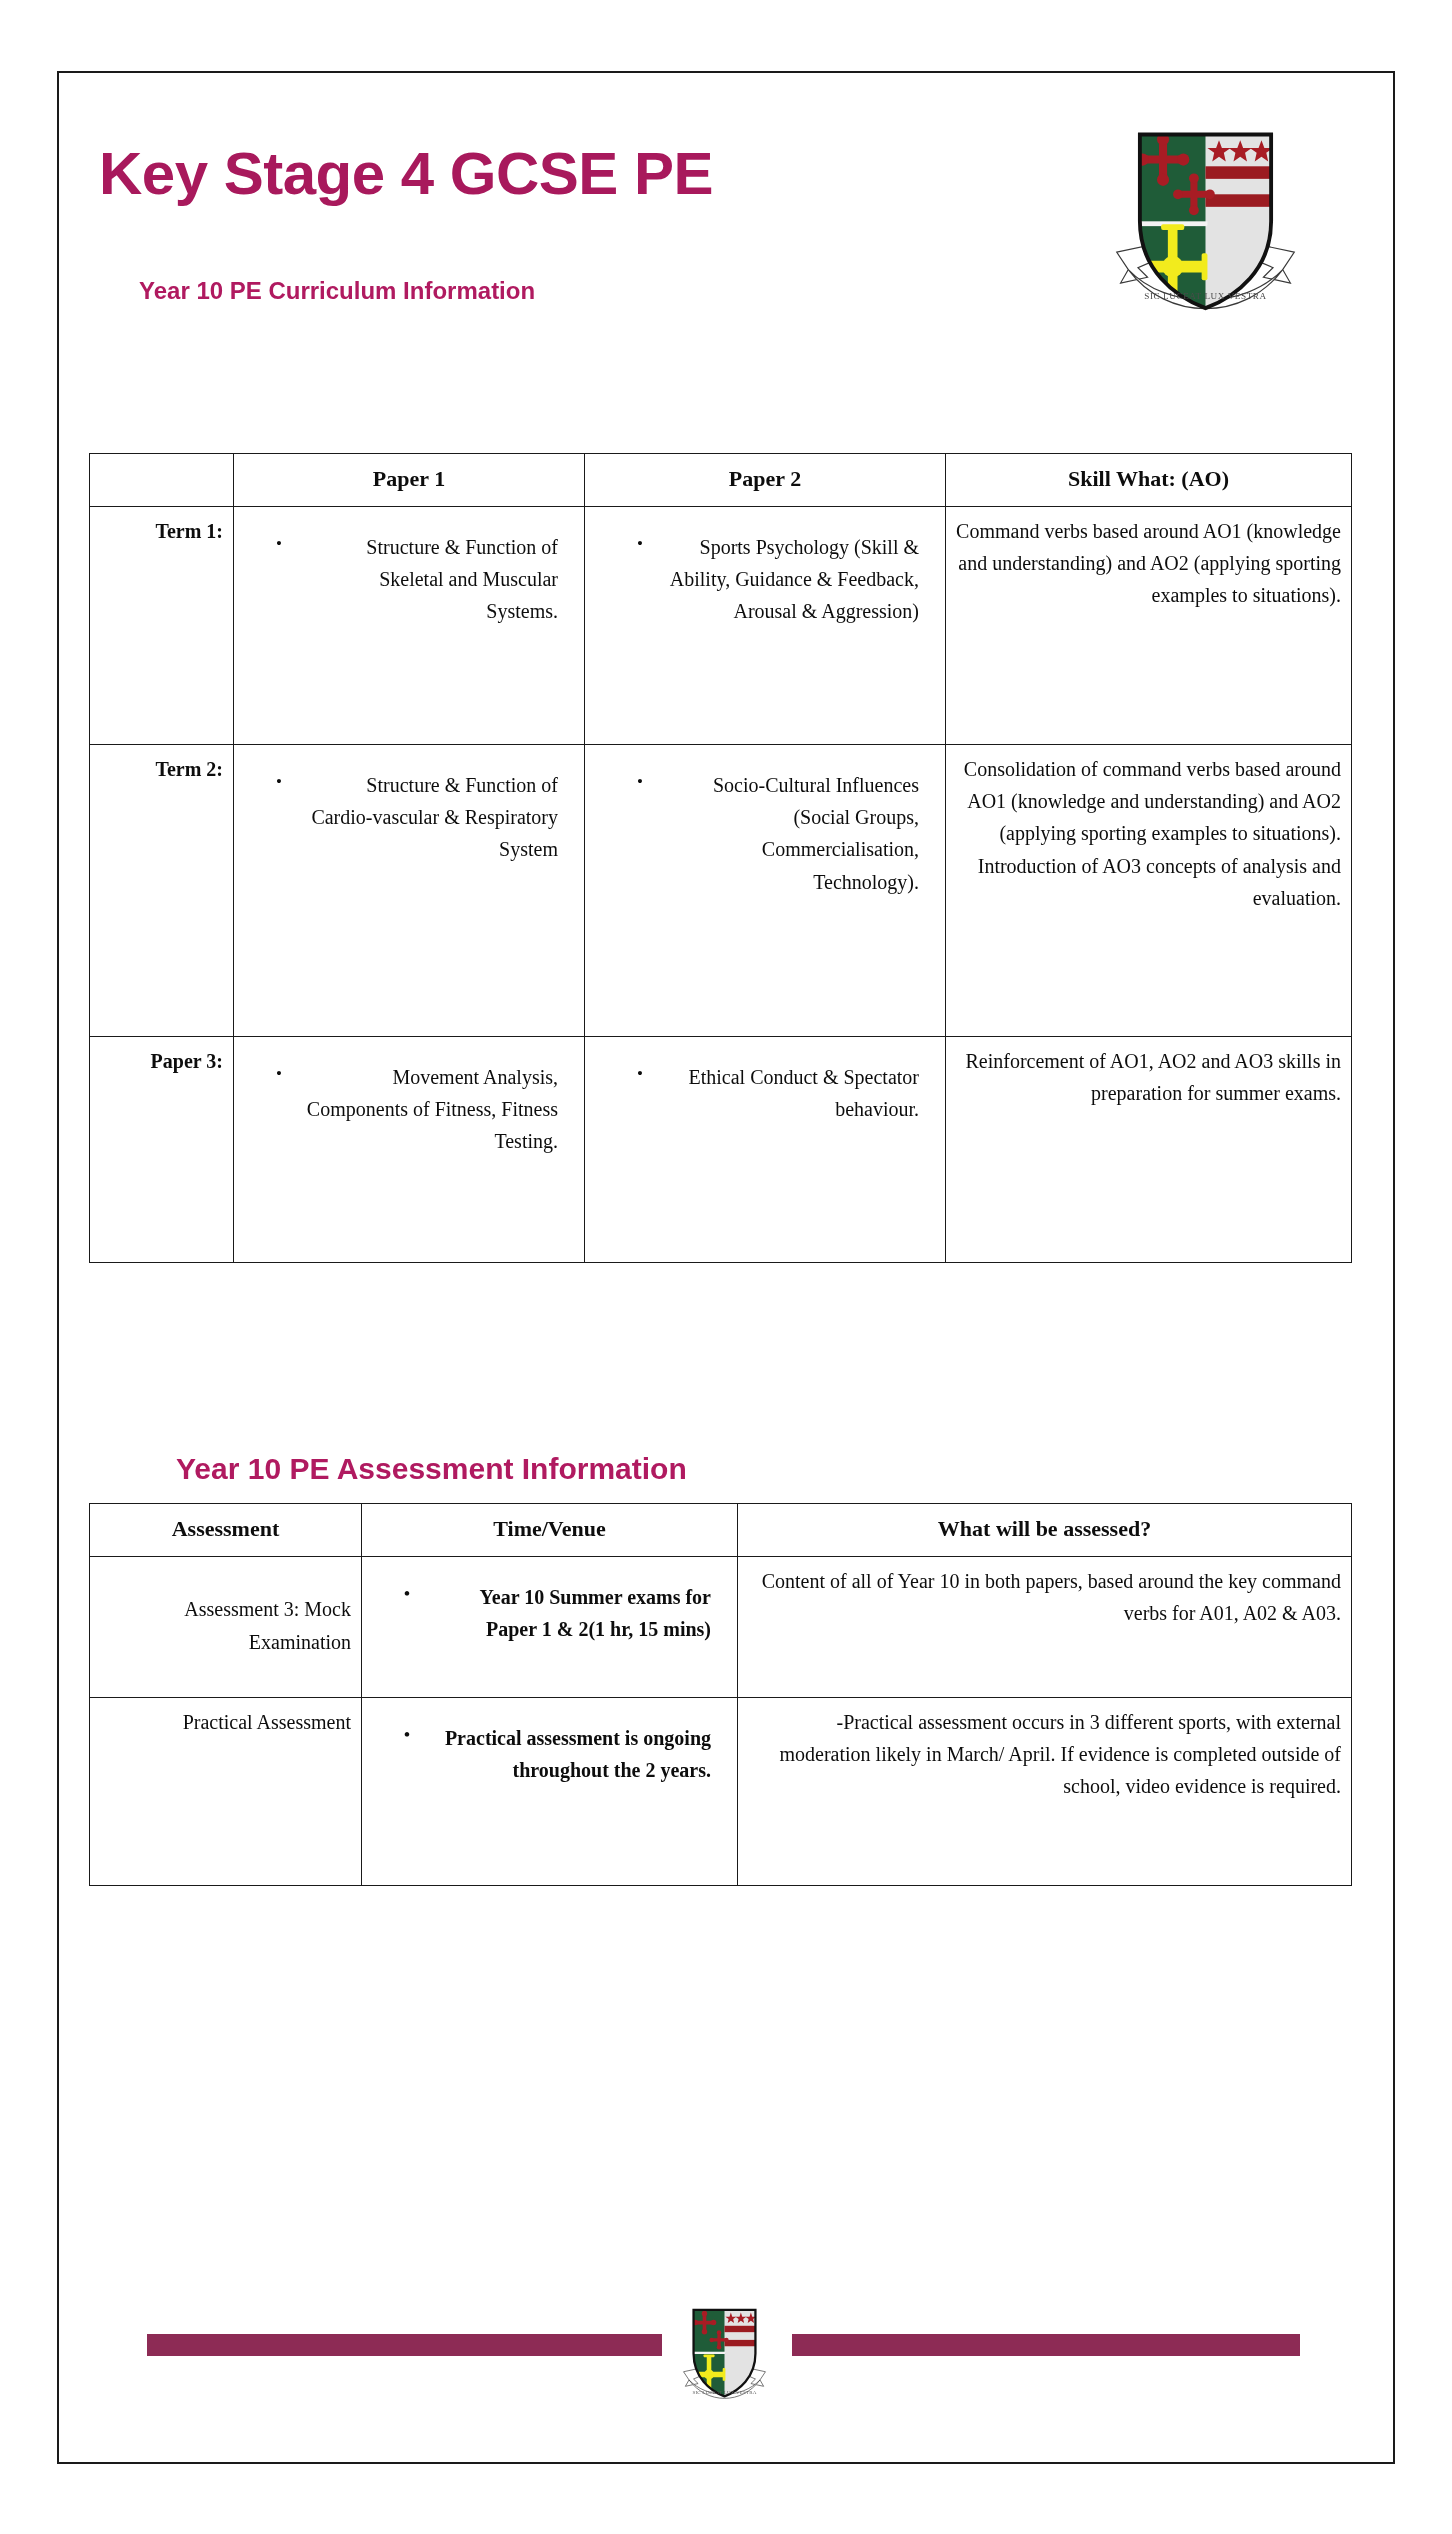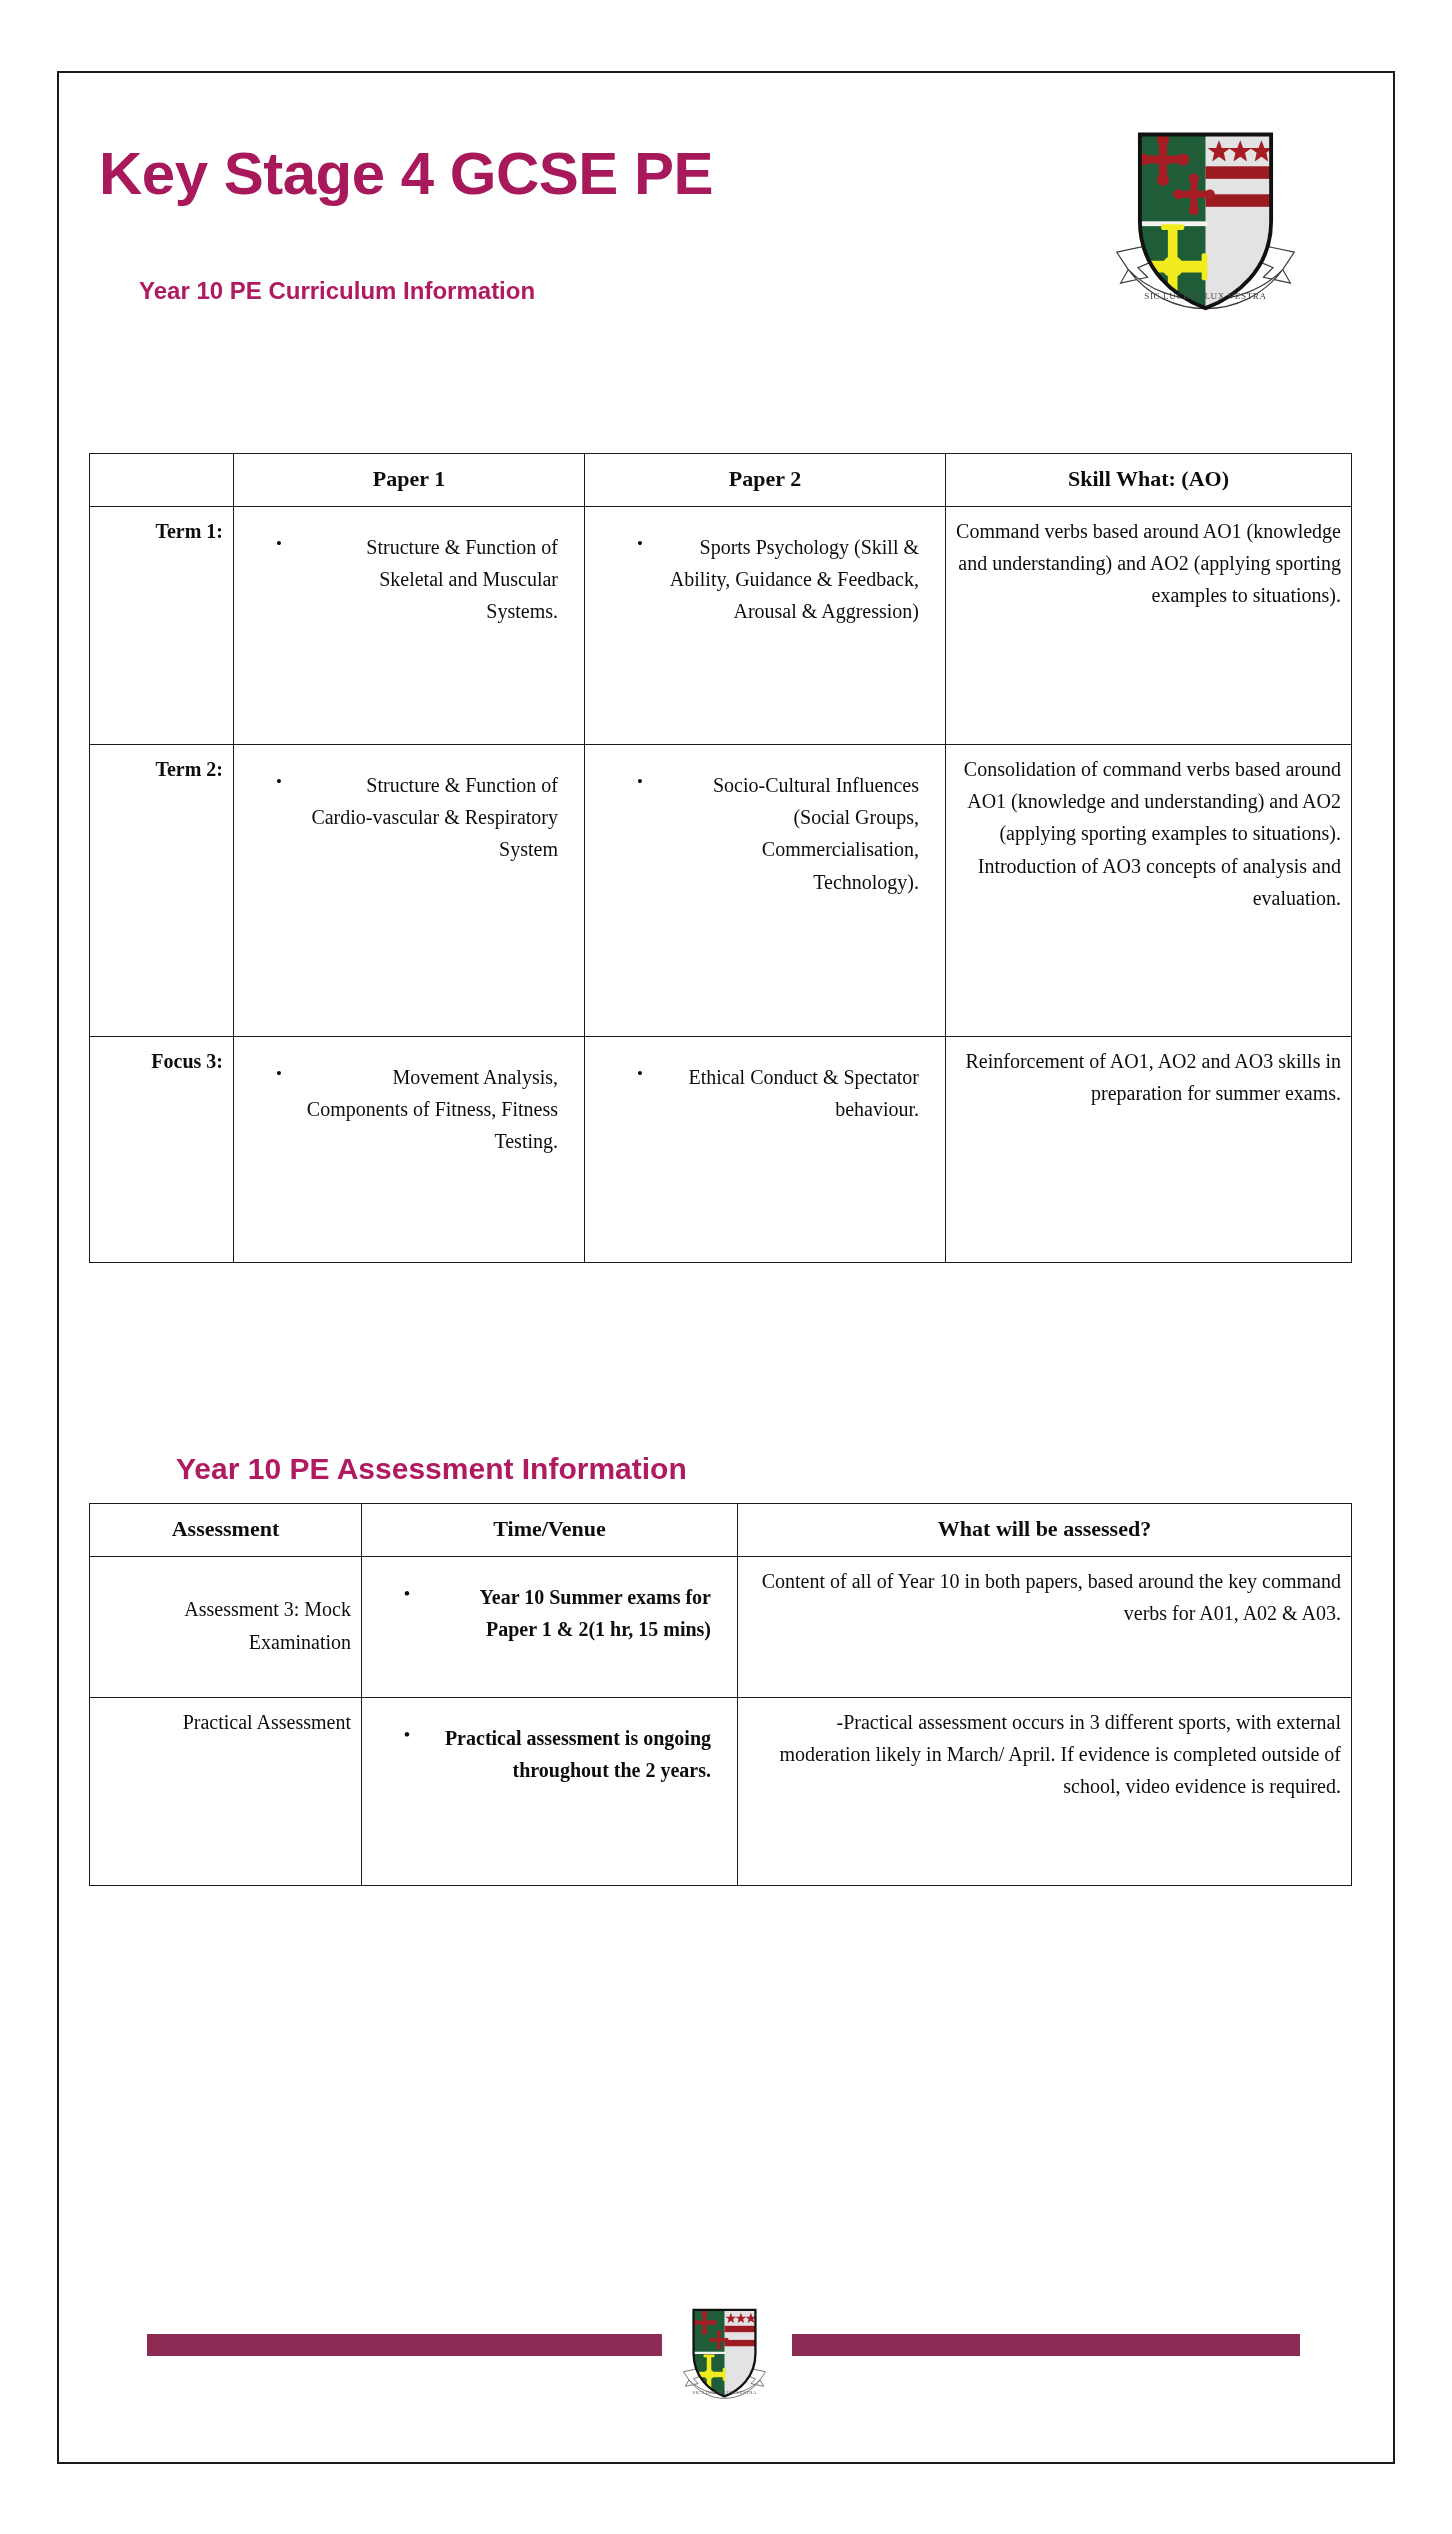--- a/index.html
+++ b/index.html
@@ -292,21 +292,21 @@
         </td>
         <td>
           <ul class="bullets indented">
             <li>Socio-Cultural Influences (Social Groups, Commercialisation, Technology).</li>
           </ul>
         </td>
         <td>Consolidation of command verbs based around AO1 (knowledge and understanding) and AO2 (applying sporting examples to situations). Introduction of AO3 concepts of analysis and evaluation.</td>
       </tr>
       <tr style="height:226px;">
         <td>
-          <span class="term-label">Focus 3:</span>
+          <span class="term-label">Paper 3:</span>
         </td>
         <td>
           <ul class="bullets">
             <li>Movement Analysis, Components of Fitness, Fitness Testing.</li>
           </ul>
         </td>
         <td>
           <ul class="bullets indented">
             <li>Ethical Conduct &amp; Spectator behaviour.</li>
           </ul>

